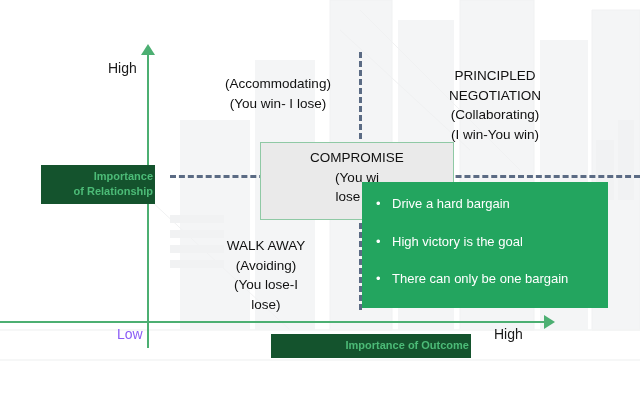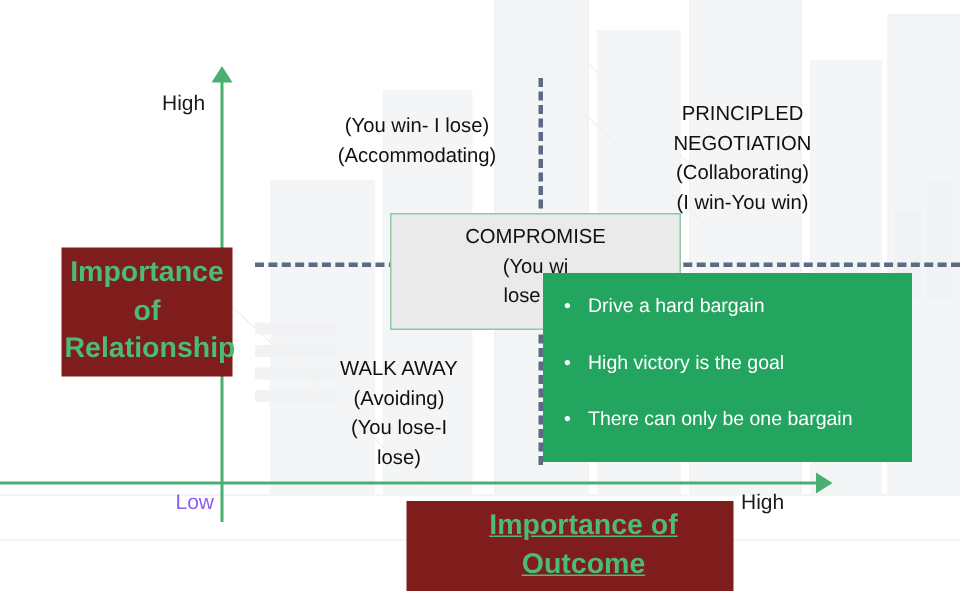--- a/index.html
+++ b/index.html
@@ -97,39 +97,38 @@
     position: absolute;
     left: 494px;
     top: 326px;
     font-size: 14px;
     color: #1a1a1a;
   }
 
   
   .chip {
     position: absolute;
-    background: #7f1d1d;
+    background: #14532d;
     color: #4cbb77;
     font-weight: bold;
-    font-size: 19px;
-    text-align: center;
+    font-size: 11px;
+    text-align: right;
     line-height: 1.35;
   }
   .chip-rel {
     left: 41px;
     top: 165px;
     width: 110px;
     padding: 4px 2px 5px 2px;
   }
   .chip-out {
     left: 271px;
     top: 334px;
     width: 196px;
-    padding: 4px 2px 5px 20px;
-    text-decoration: underline;
+    padding: 4px 2px 5px 2px;
   }
 
   
   .quad {
     position: absolute;
     text-align: center;
     font-size: 13.5px;
     line-height: 1.45;
     color: #111111;
   }
@@ -236,22 +235,22 @@
   <div class="lbl-low">Low</div>
   <div class="lbl-high-x">High</div>
 
   <div class="chip chip-rel">
     <div>Importance</div>
     <div>of Relationship</div>
   </div>
   <div class="chip chip-out">Importance of Outcome</div>
 
   <div class="quad quad-give-in">
+    <div>(Accommodating)</div>
     <div>(You win- I lose)</div>
-    <div>(Accommodating)</div>
   </div>
 
   <div class="quad quad-principled">
     <div>PRINCIPLED</div>
     <div>NEGOTIATION</div>
     <div>(Collaborating)</div>
     <div>(I win-You win)</div>
   </div>
 
   <div class="quad quad-walk-away">

